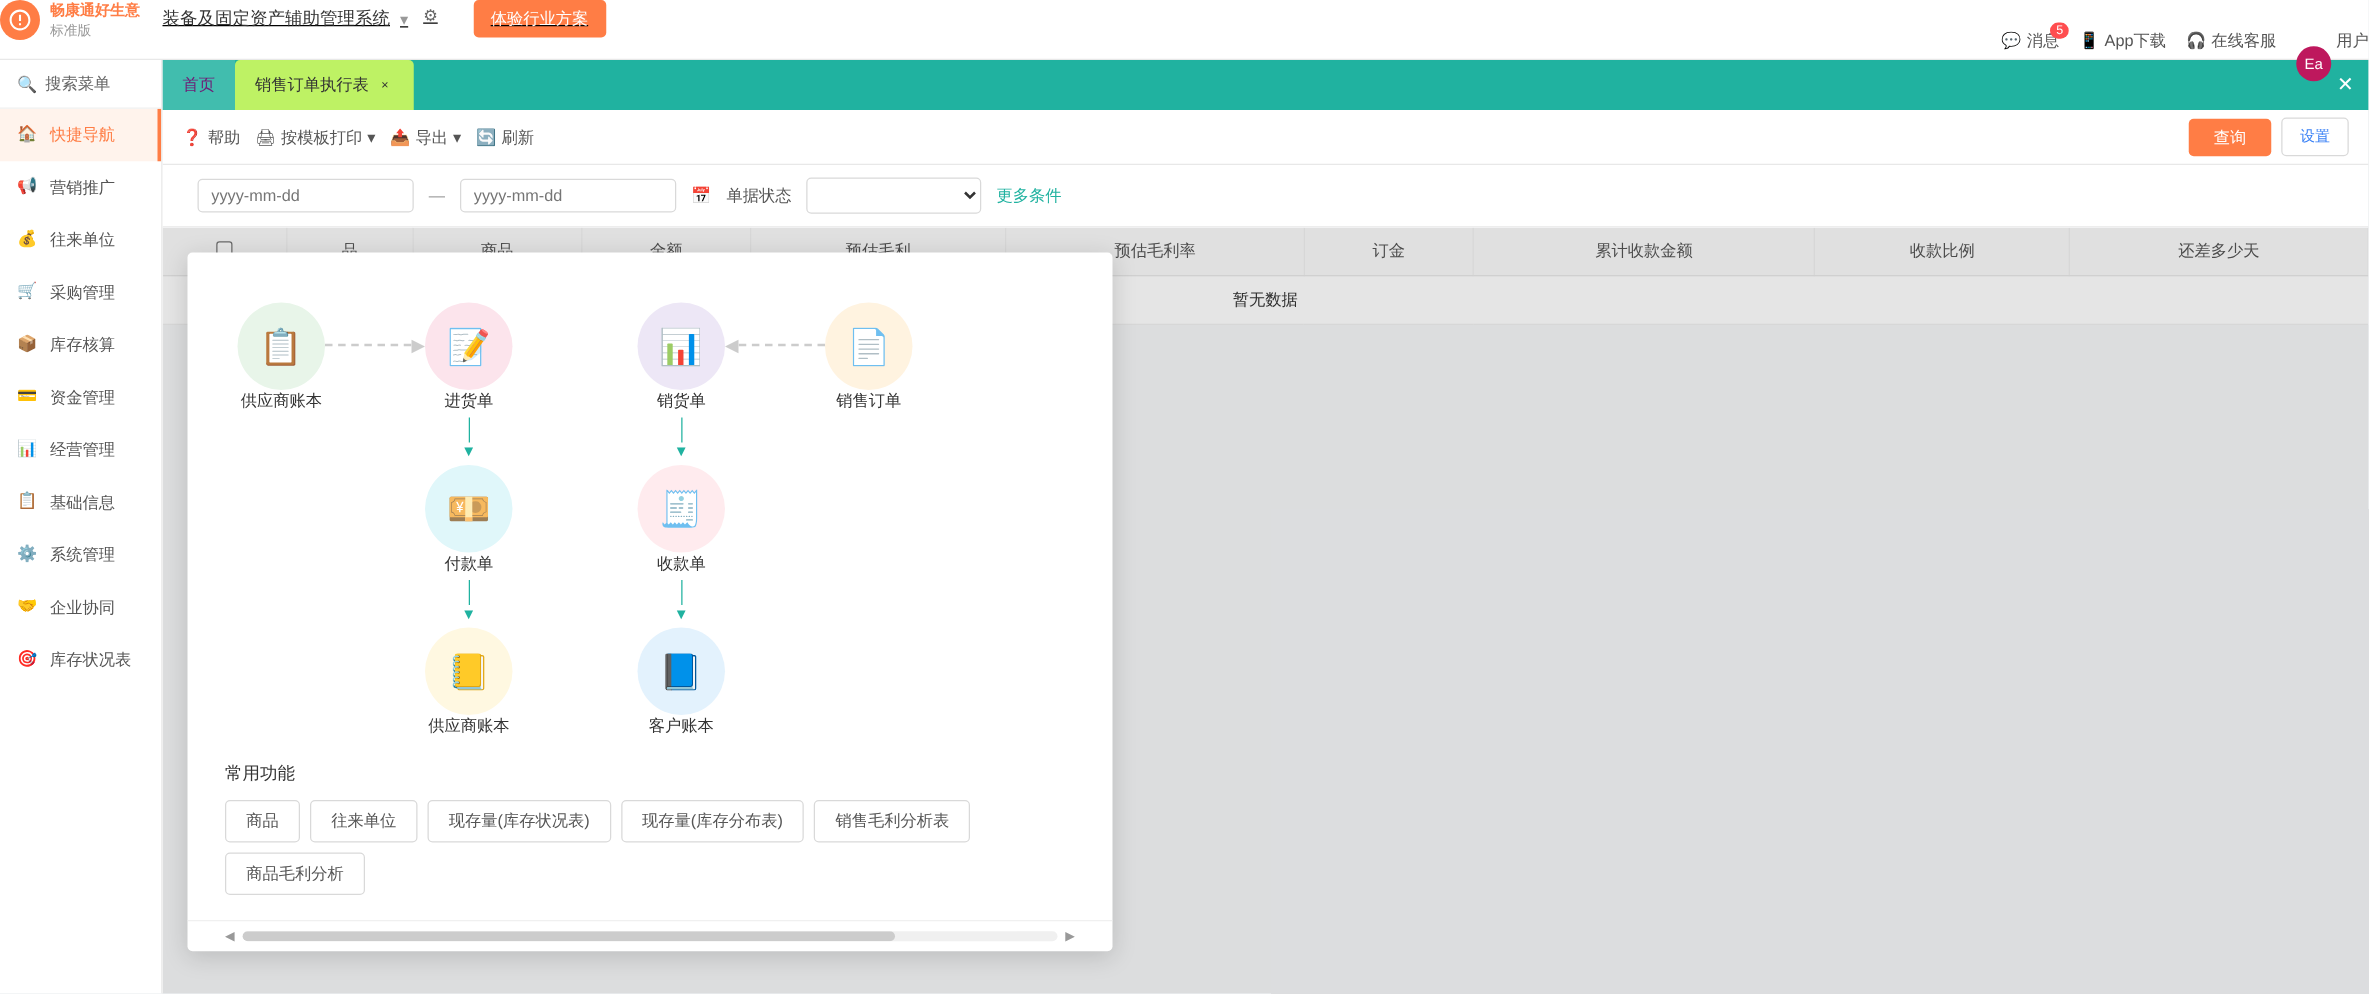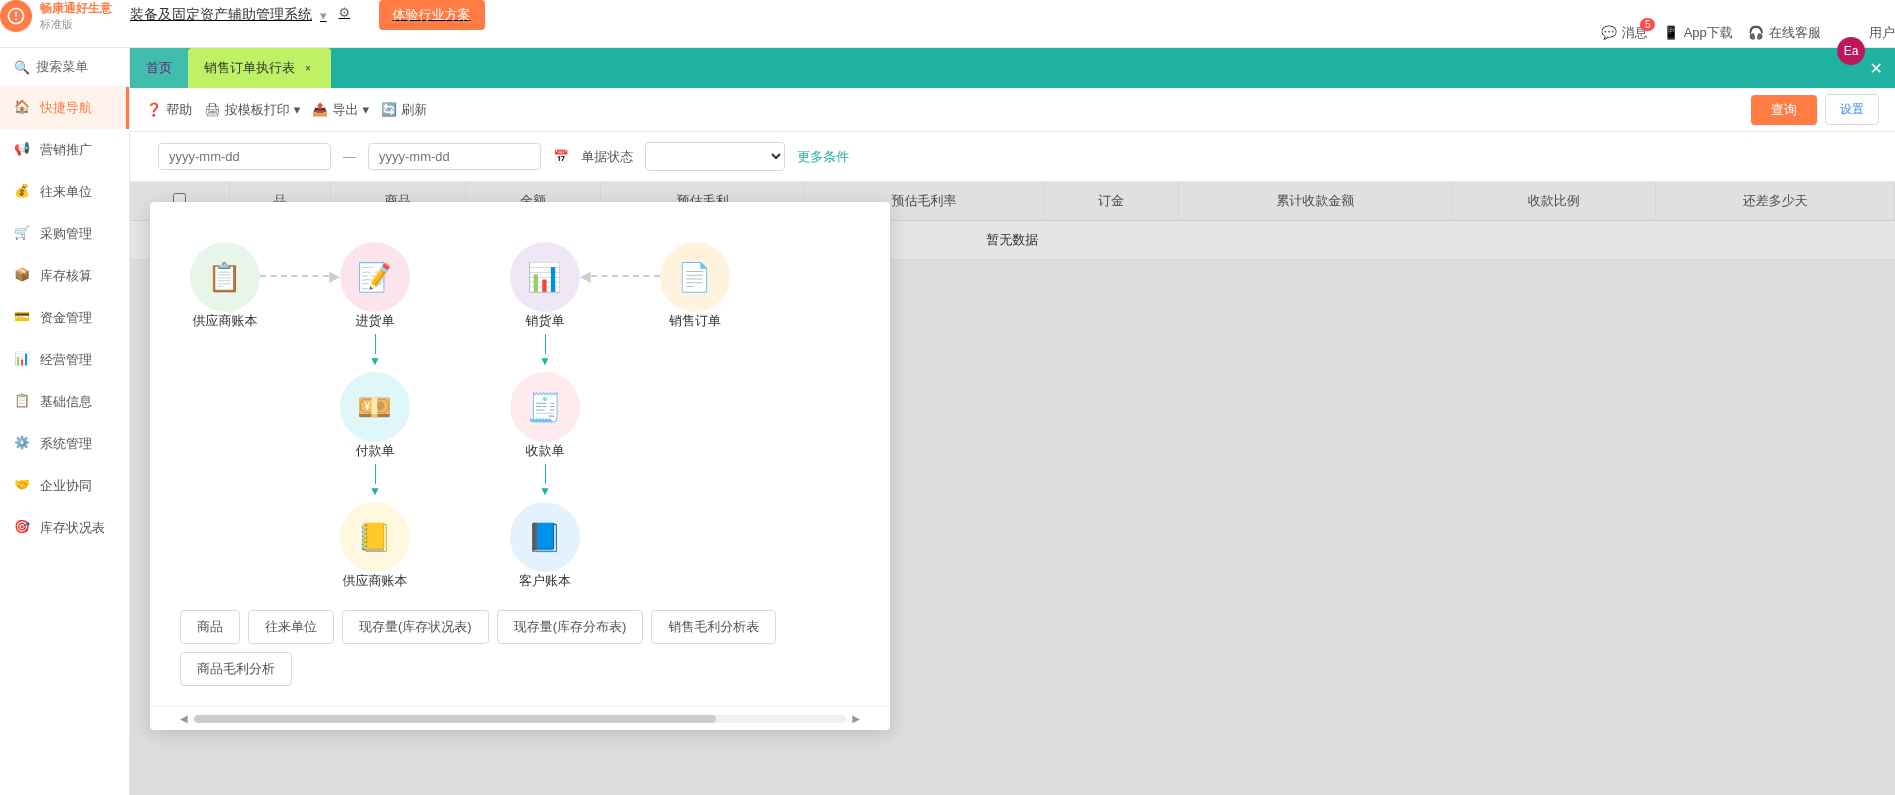--- a/index.html
+++ b/index.html
@@ -387,20 +387,21 @@
                 <div class="flow-col">
                   <div class="flow-circle node-lightblue" style="width:70px;height:70px;border-radius:50%;display:flex;align-items:center;justify-content:center;font-size:28px;">
                     📘
                   </div>
                   <div class="flow-label">客户账本</div>
                 </div>
               </div>
             </div>
 
             <div class="common-functions">
+              <div class="common-title">常用功能</div>
               <div class="func-buttons">
                 <button class="func-btn">商品</button>
                 <button class="func-btn">往来单位</button>
                 <button class="func-btn">现存量(库存状况表)</button>
                 <button class="func-btn">现存量(库存分布表)</button>
                 <button class="func-btn">销售毛利分析表</button>
                 <button class="func-btn">商品毛利分析</button>
               </div>
             </div>
 

